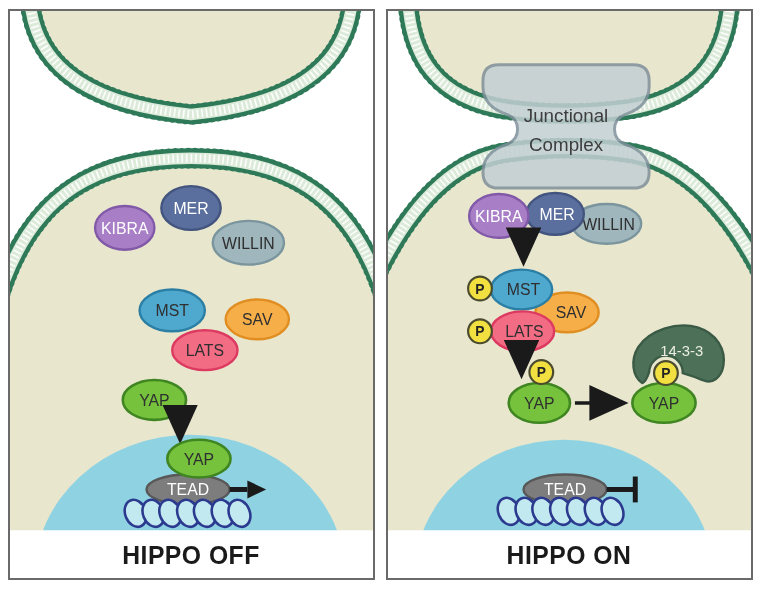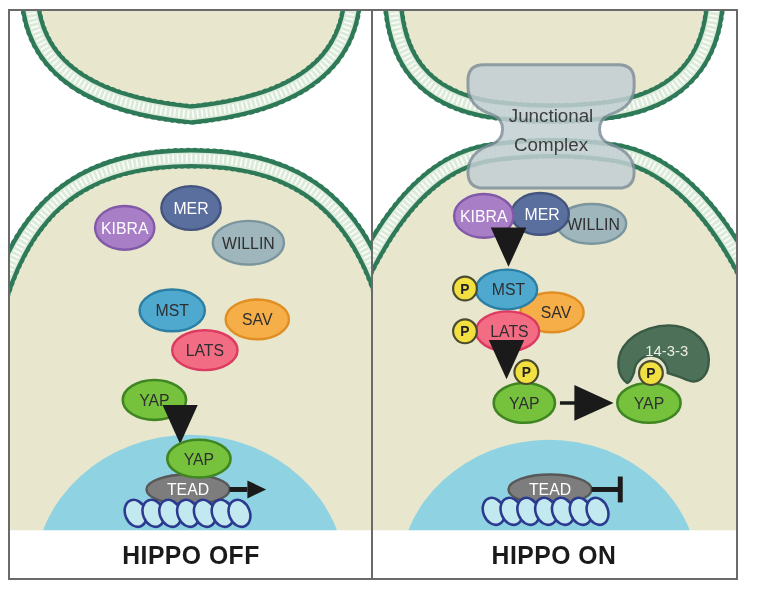--- a/index.html
+++ b/index.html
@@ -1,21 +1,21 @@
 <!DOCTYPE html>
 <html><head>
 <meta charset="utf-8">
 <style>
   html,body{margin:0;padding:0;background:#ffffff;}
   .canvas{position:relative;width:768px;height:589px;background:#ffffff;overflow:hidden;
           font-family:"Liberation Sans",sans-serif;}
   .panel{position:absolute;top:9px;width:367px;height:571px;border:2px solid #6a6a6a;
          box-sizing:border-box;background:#ffffff;}
   .panel.left{left:8px;}
-  .panel.right{left:371px;}
+  .panel.right{left:386px;}
   .panel svg{display:block;width:100%;height:100%;}
   text{font-family:"Liberation Sans",sans-serif;}
   .mol-label{font-size:16px;fill:#2f2f2f;text-anchor:middle;}
   .mol-label.light{fill:#ffffff;}
   .p-label{font-size:14px;font-weight:bold;fill:#222222;text-anchor:middle;}
   .jc-label{font-size:19px;fill:#3e3e3e;text-anchor:middle;}
   .bar-label{font-size:25px;font-weight:bold;fill:#1a1a1a;text-anchor:middle;letter-spacing:0.5px;}
   .blob-label{font-size:15px;fill:#ededE6;text-anchor:middle;}
 </style>
 </head>

